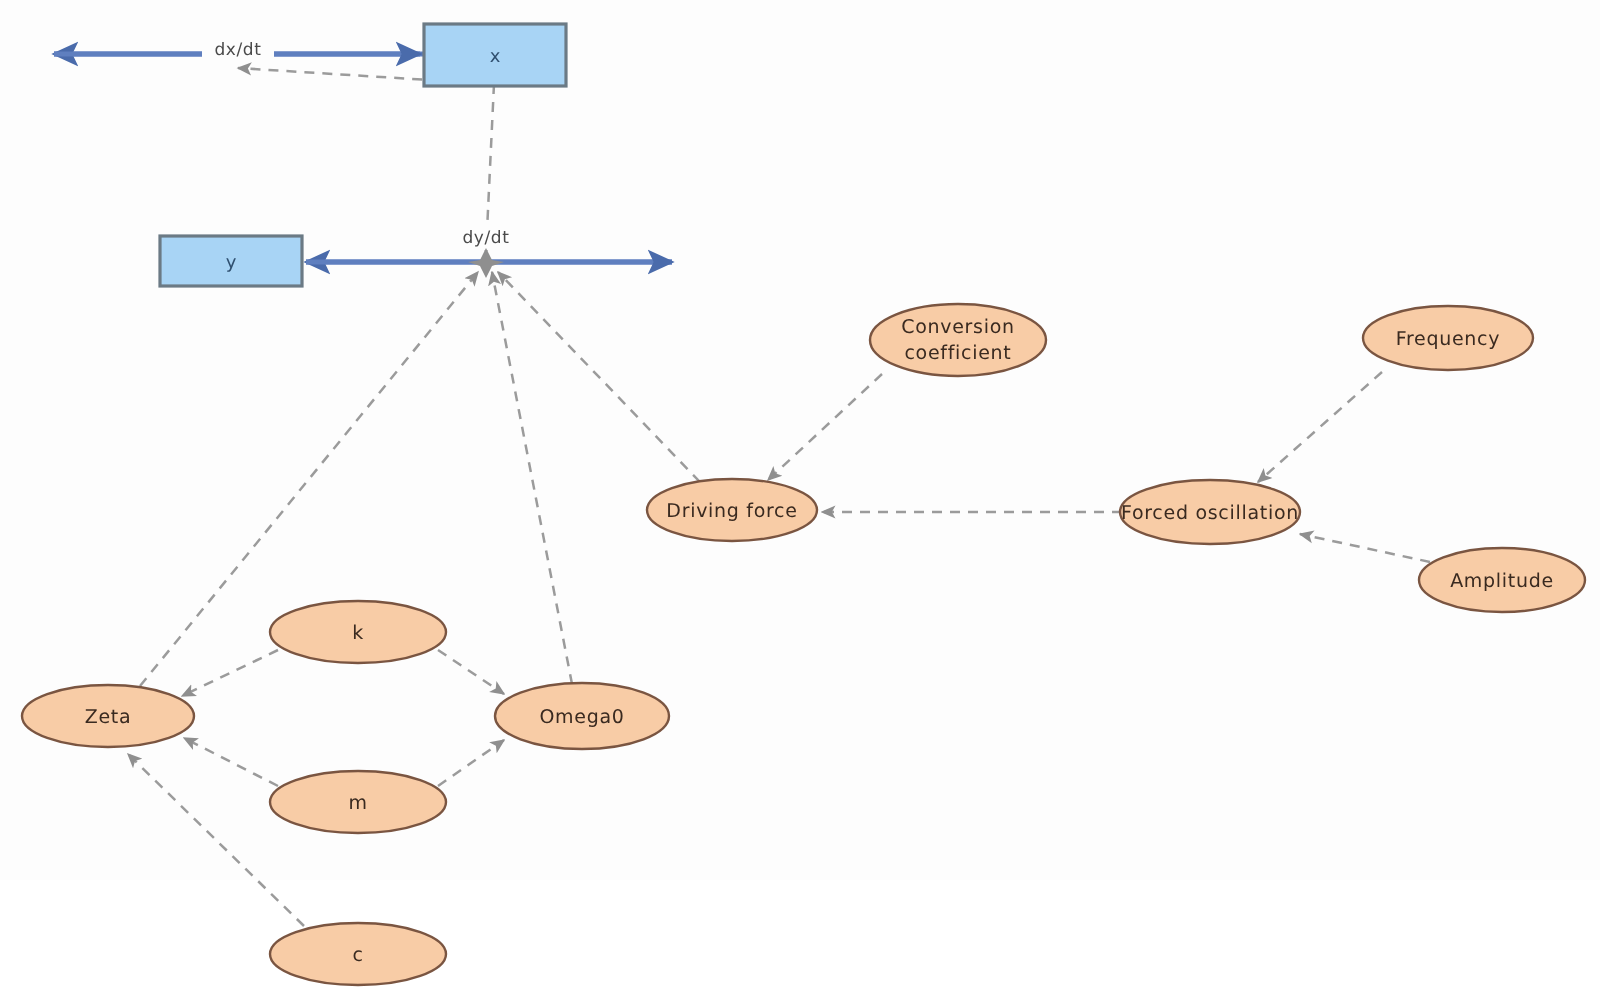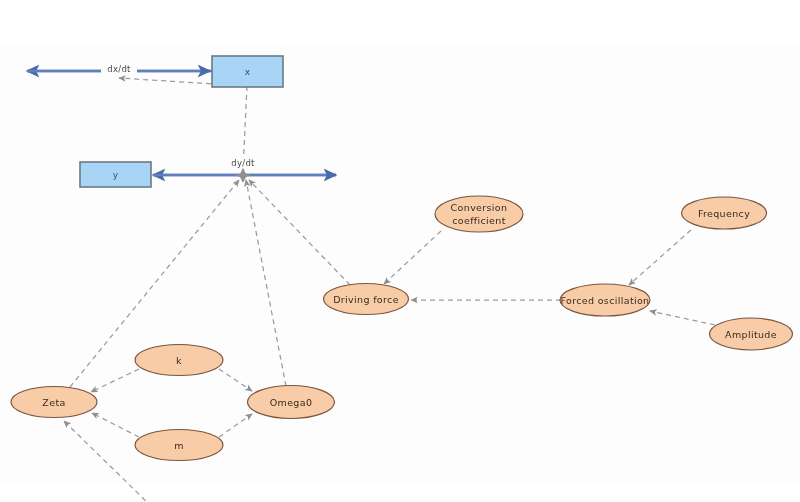--- a/index.html
+++ b/index.html
@@ -11,21 +11,20 @@
     width: 800px;
     height: 502px;
     font-family: "DejaVu Sans", sans-serif;
     overflow: hidden;
   }
   #diagram-canvas {
     position: relative;
     width: 800px;
     height: 440px;
     background: #fdfdfd;
-    margin-top: 44px;
   }
   svg#graph {
     position: absolute;
     left: 0;
     top: 0;
     width: 800px;
     height: 502px;
   }
   .node-ellipse {
     fill: #f8cca6;

